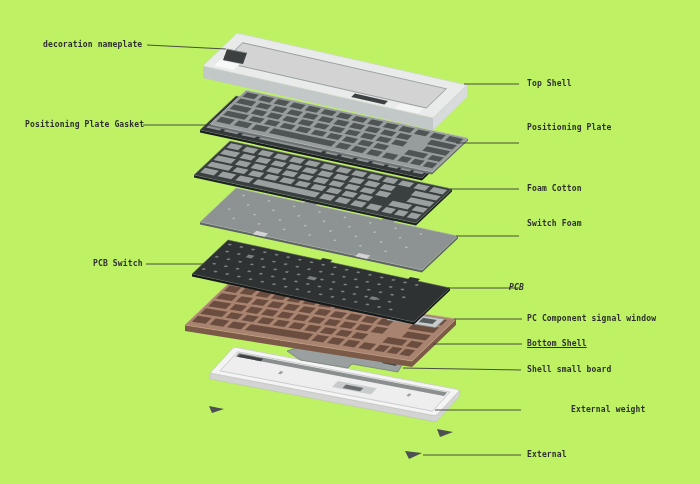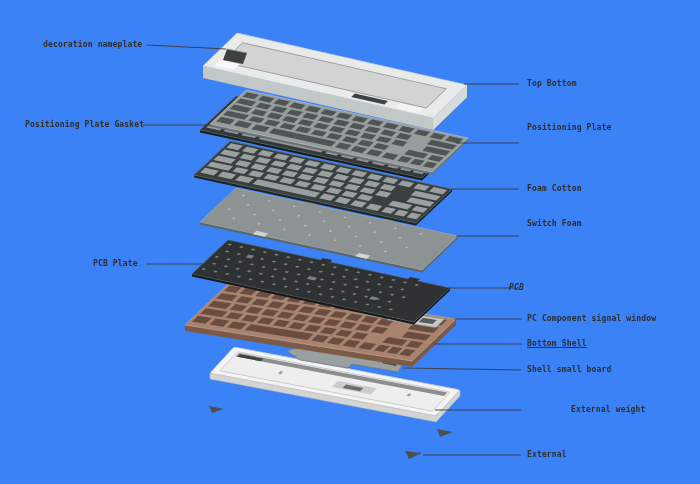--- a/index.html
+++ b/index.html
@@ -1,17 +1,17 @@
 <!DOCTYPE html>
 <html><head>
 <meta charset="utf-8">
 <style>
   html,body{margin:0;padding:0;}
   body{width:700px;height:484px;overflow:hidden;font-family:"DejaVu Sans Mono","Liberation Mono",monospace;}
-  #stage{position:relative;width:700px;height:484px;background:#3b82f6;}
+  #stage{position:relative;width:700px;height:484px;background:#bef264;}
   #art{position:absolute;left:0;top:0;}
   .lbl{
     position:absolute;
     font-size:8px;
     font-weight:bold;
     line-height:10px;
     color:#2e2e2e;
     letter-spacing:0.15px;
     white-space:nowrap;
     user-select:none;
@@ -151,23 +151,23 @@
     <line x1="454" y1="319" x2="522" y2="319"></line>
     <line x1="433" y1="344" x2="522" y2="344"></line>
     <line x1="403" y1="368" x2="521" y2="370"></line>
     <line x1="435" y1="410" x2="521" y2="410"></line>
     <line x1="423" y1="455" x2="521" y2="455"></line>
   </g>
 </svg>
 
   <span class="lbl" style="left:43px;top:40px;">decoration nameplate</span>
   <span class="lbl" style="left:25px;top:120px;">Positioning Plate Gasket</span>
-  <span class="lbl" style="left:93px;top:259px;">PCB Plate</span>
+  <span class="lbl" style="left:93px;top:259px;">PCB Switch</span>
 
-  <span class="lbl" style="left:527px;top:79px;">Top Bottom</span>
+  <span class="lbl" style="left:527px;top:79px;">Top Shell</span>
   <span class="lbl" style="left:527px;top:123px;">Positioning Plate</span>
   <span class="lbl" style="left:527px;top:184px;">Foam Cotton</span>
   <span class="lbl" style="left:527px;top:219px;">Switch Foam</span>
   <span class="lbl" style="left:509px;top:283px;font-style:italic;">PCB</span>
   <span class="lbl" style="left:527px;top:314px;">PC Component signal window</span>
   <span class="lbl" style="left:527px;top:339px;text-decoration:underline;">Bottom Shell</span>
   <span class="lbl" style="left:527px;top:365px;">Shell small board</span>
   <span class="lbl" style="left:527px;top:405px;margin-left:44px;">External weight</span>
   <span class="lbl" style="left:527px;top:450px;">External</span>
 </div>

